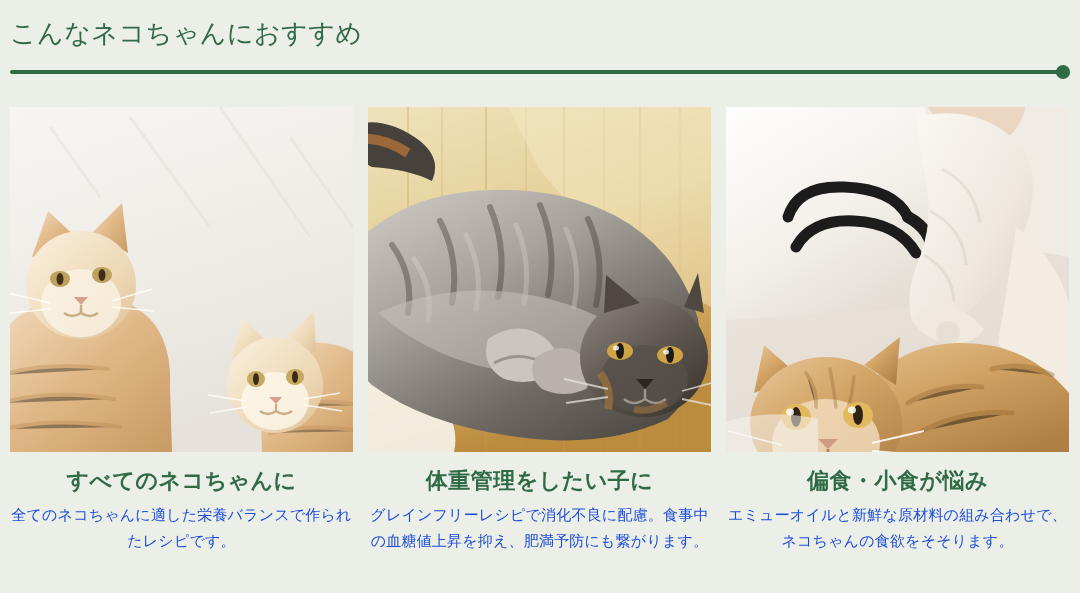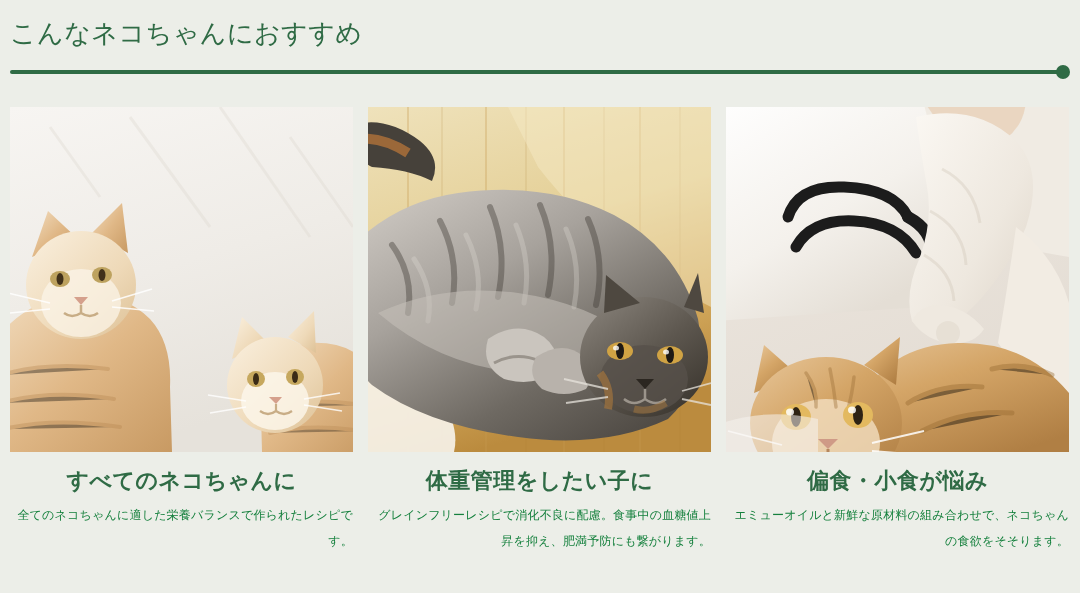--- a/index.html
+++ b/index.html
@@ -100,24 +100,24 @@
     font-size: 22px;
     line-height: 30px;
     font-weight: bold;
     color: #2f6b45;
     text-align: center;
     letter-spacing: 0.5px;
   }
 
   .card-body {
     margin: 6px 0 0 0;
-    font-size: 12px;
+    font-size: 15px;
     line-height: 26px;
-    color: #15803d;
-    text-align: right;
+    color: #1d4ed8;
+    text-align: center;
     letter-spacing: 0.2px;
   }
 </style>
 </head>
 <body>
 
 <div class="page">
 
   <div class="section-head">
     <h2 class="section-title">こんなネコちゃんにおすすめ</h2>

